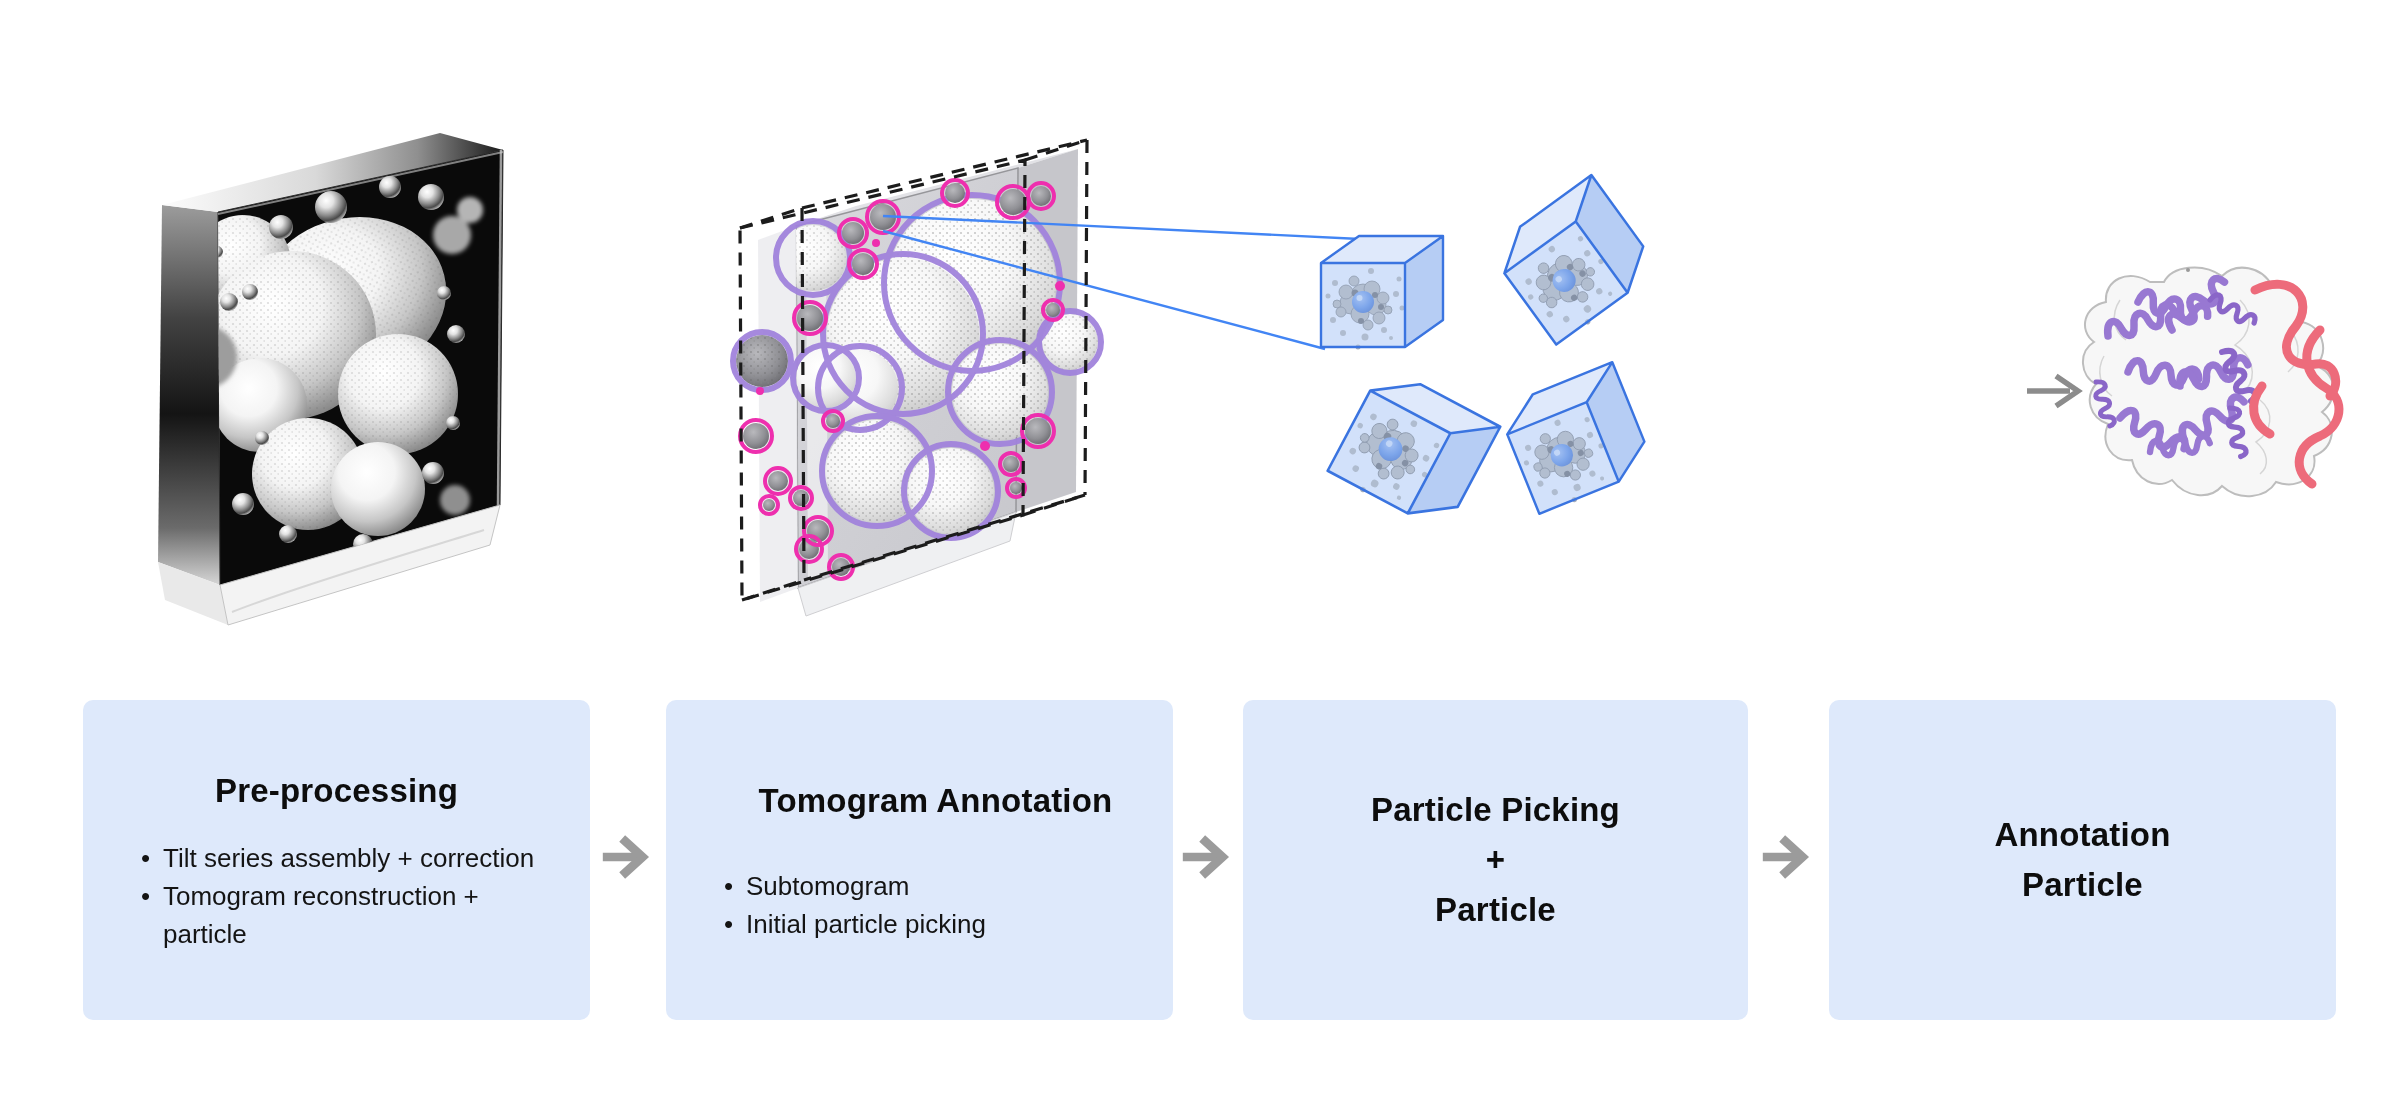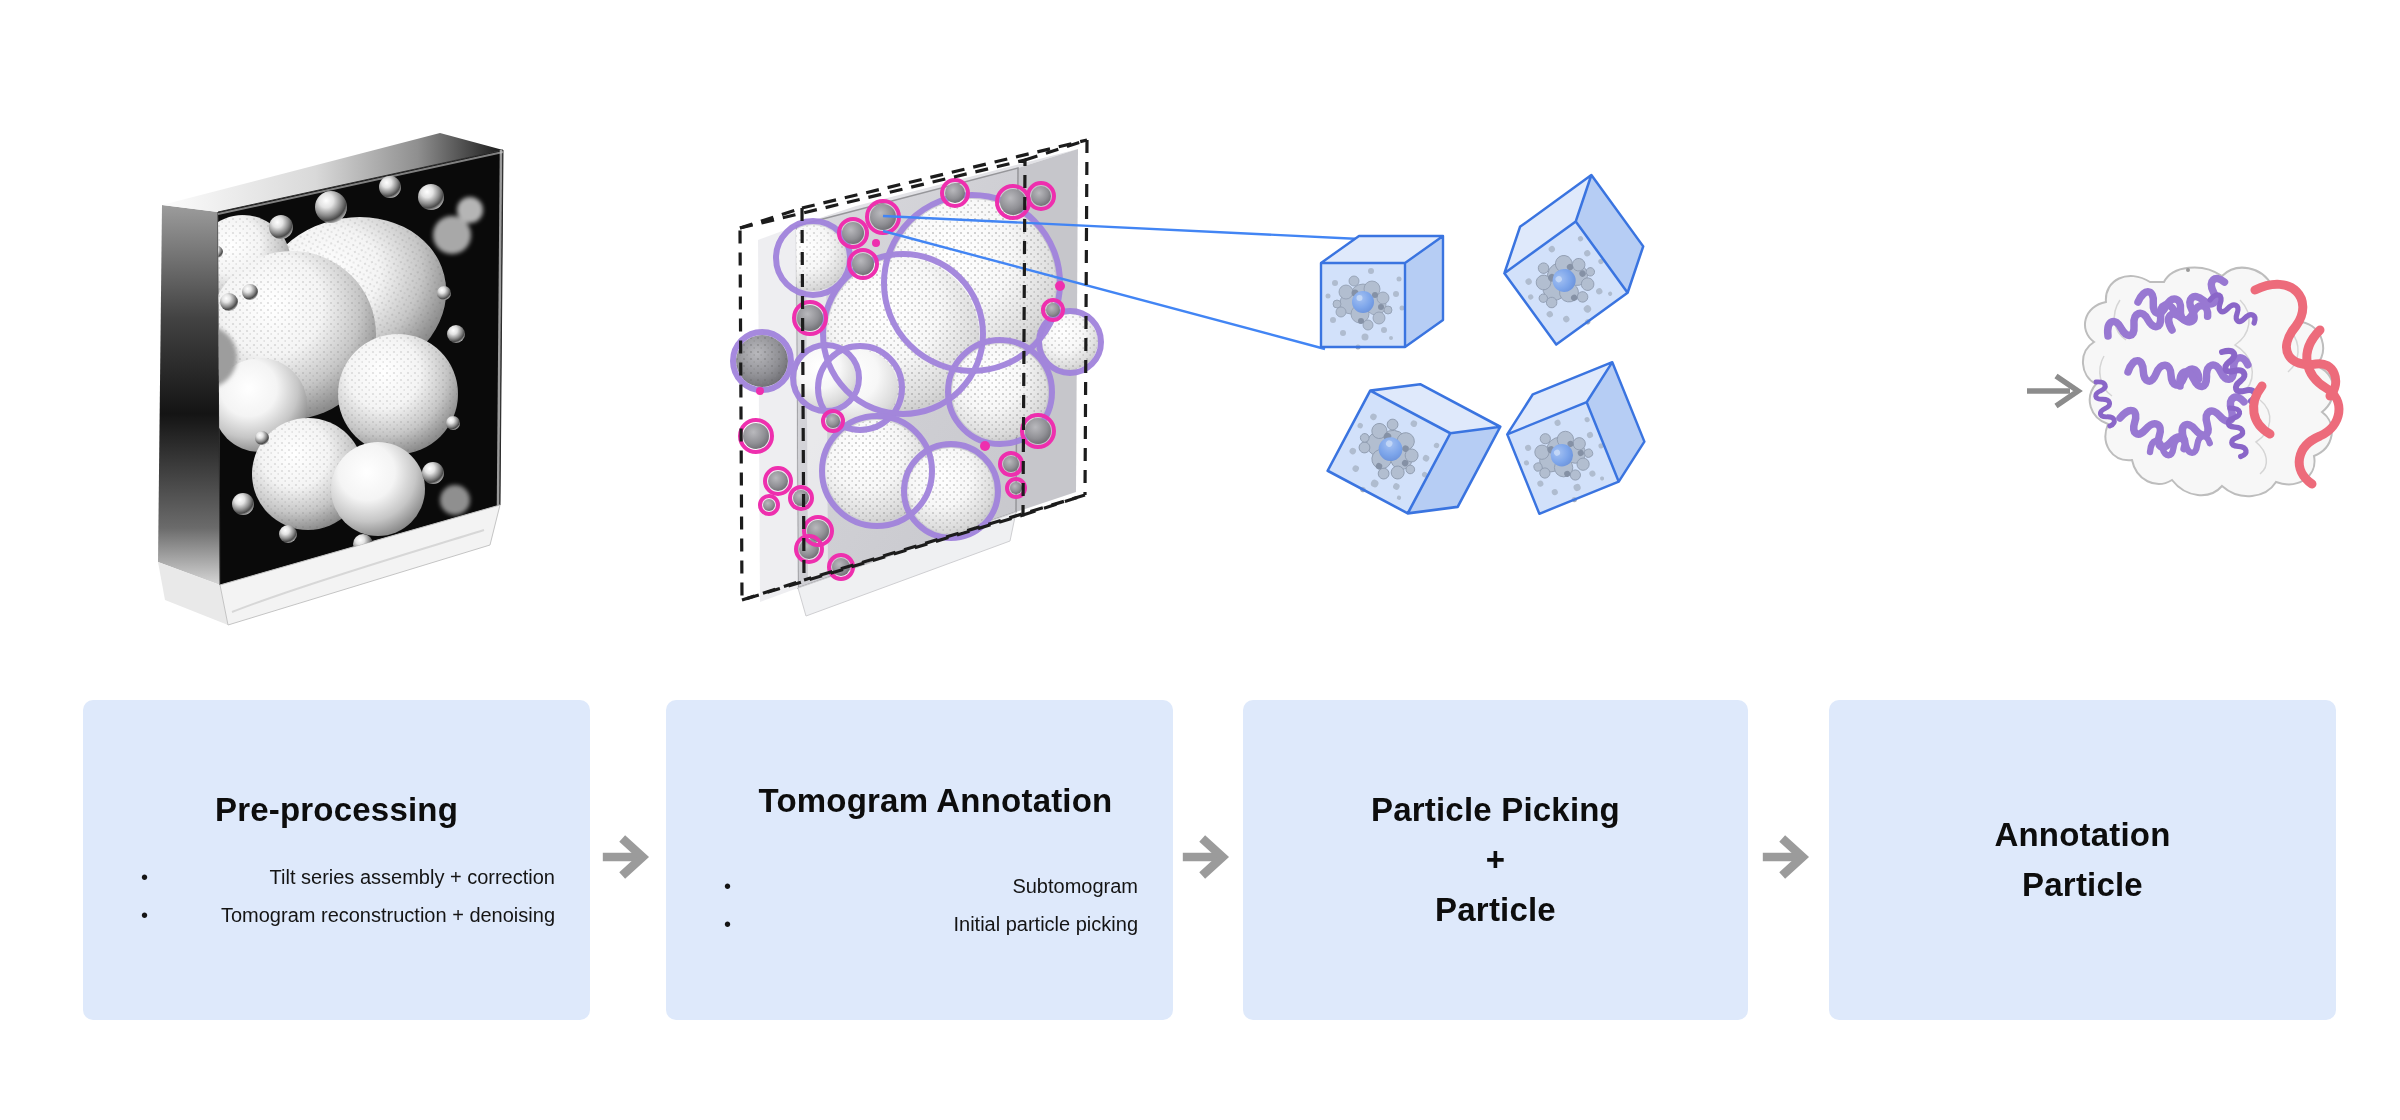--- a/index.html
+++ b/index.html
@@ -13,21 +13,21 @@
     display:flex;flex-direction:column;justify-content:center;box-sizing:border-box;
   }
   .step-title{
     font-weight:bold;font-size:33px;line-height:48px;text-align:center;color:#0d0d0d;
     letter-spacing:0.2px;
   }
   .step-3 .step-title,.step-4 .step-title{line-height:50px;}
   .step-1 .step-title{margin-bottom:24px;}
   .step-2 .step-title{margin-bottom:42px;padding-left:32px;}
   ul.step-bullets{
-    list-style:none;margin:0;padding:0 0 0 54px;font-size:20px;line-height:38px;color:#141414;text-align:right;
+    list-style:none;margin:0;padding:0 0 0 54px;font-size:26px;line-height:38px;color:#141414;
   }
   ul.step-bullets li{position:relative;padding-left:26px;max-width:392px;}
   ul.step-bullets li::before{content:"\2022";position:absolute;left:4px;top:0;}
   .flow-arrow{position:absolute;top:826px;width:62px;height:62px;}
   .flow-arrow path{stroke:#9b9b9b;stroke-width:9;fill:none;stroke-linejoin:miter;}
 </style>
 </head>
 <body>
 
 <div class="page">
@@ -362,21 +362,21 @@
       </g>
     </g>
   </svg>
 
   <div class="step-box step-1" style="left:83px;width:507px">
     <div class="step-title">
       <div>Pre-processing</div>
     </div>
     <ul class="step-bullets">
       <li>Tilt series assembly + correction</li>
-      <li>Tomogram reconstruction + denoising</li>
+      <li>Tomogram reconstruction + particle</li>
     </ul>
   </div>
 
   <svg class="flow-arrow" style="left:597px" viewBox="0 0 64 64">
     <path d="M6 32 H44"></path>
       <path d="M26 13 L47 32 L26 51"></path>
   </svg>
 
   <div class="step-box step-2" style="left:666px;width:507px">
     <div class="step-title">

